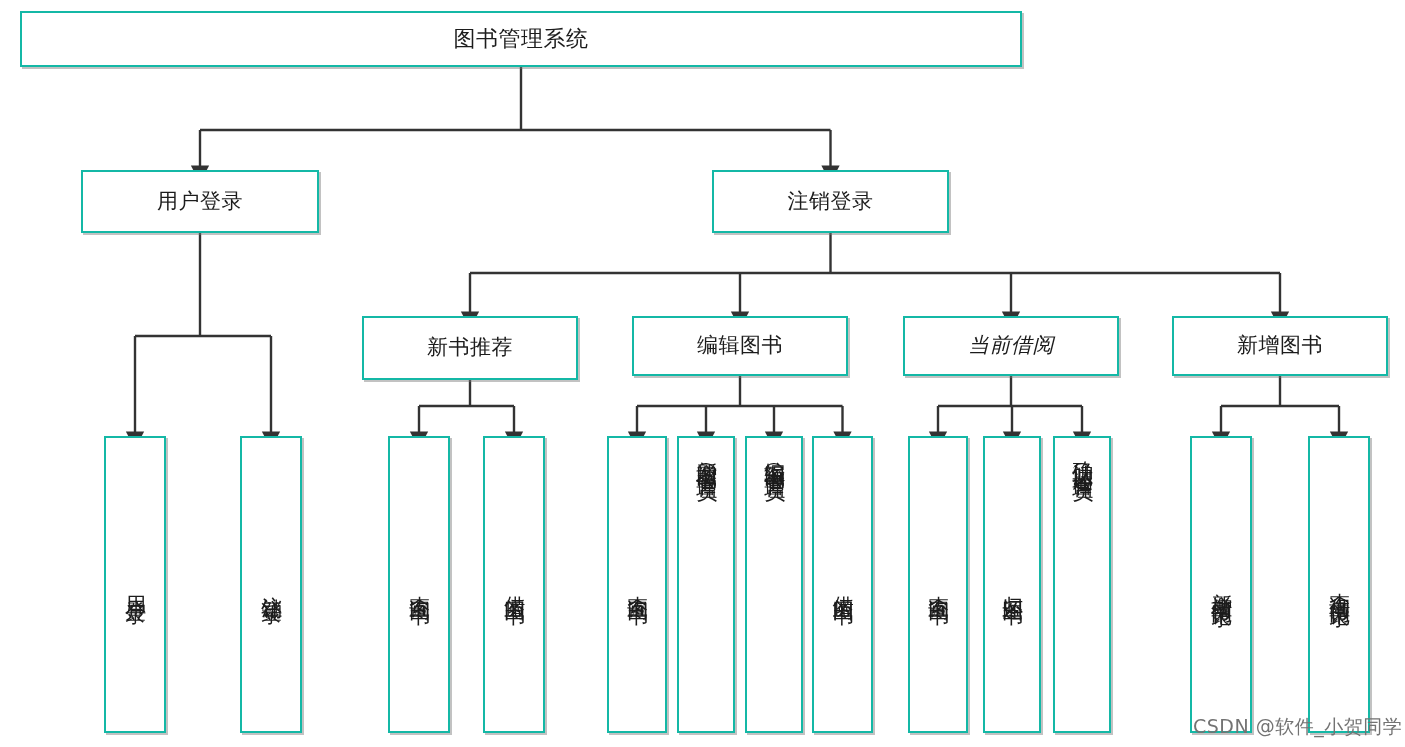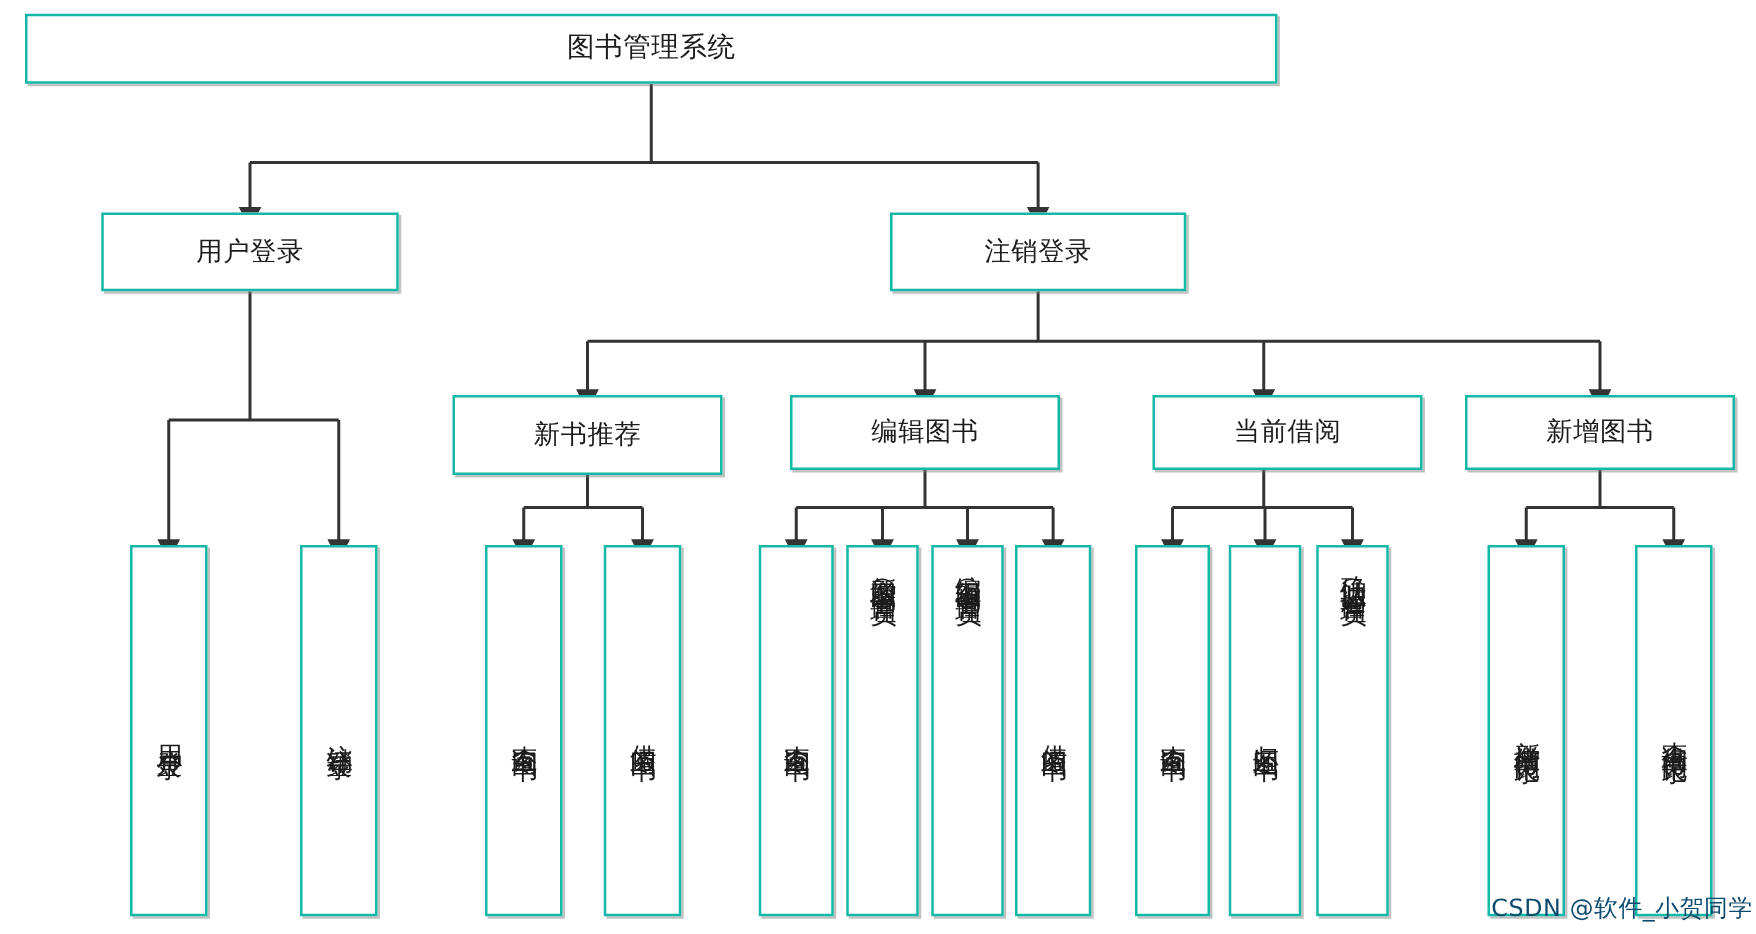--- a/index.html
+++ b/index.html
@@ -65,21 +65,21 @@
     letter-spacing: 3px;
     max-height: 282px;
   }
   .node.v.centered {
     align-items: center;
     padding-top: 0;
   }
   .watermark {
     position: absolute;
     font-size: 19px;
-    color: #0c4a6e;
+    color: #737373;
     white-space: nowrap;
     letter-spacing: 0.5px;
   }
 </style>
 </head>
 <body>
 
 <div id="diagram-root">
   <svg class="edges" viewBox="0 0 1405 747" xmlns="http://www.w3.org/2000/svg">
     <defs>
@@ -133,21 +133,21 @@
       </div>
       <div class="node h" style="left: 712px; top: 170px; width: 237px; height: 63px;">
         <span class="node-label">注销登录</span>
       </div>
       <div class="node h" style="left: 362px; top: 316px; width: 216px; height: 64px;">
         <span class="node-label">新书推荐</span>
       </div>
       <div class="node h" style="left: 632px; top: 316px; width: 216px; height: 60px;">
         <span class="node-label">编辑图书</span>
       </div>
-      <div class="node h" style="left: 922px; top: 316px; width: 216px; height: 60px;">
+      <div class="node h" style="left: 903px; top: 316px; width: 216px; height: 60px; font-style: italic;">
         <span class="node-label">当前借阅</span>
       </div>
       <div class="node h" style="left: 1172px; top: 316px; width: 216px; height: 60px;">
         <span class="node-label">新增图书</span>
       </div>
       <div class="node v centered" style="left: 104px; top: 436px; width: 62px; height: 297px;">
         <span class="node-label">用户登录</span>
       </div>
       <div class="node v centered" style="left: 240px; top: 436px; width: 62px; height: 297px;">
         <span class="node-label">注销登录</span>

